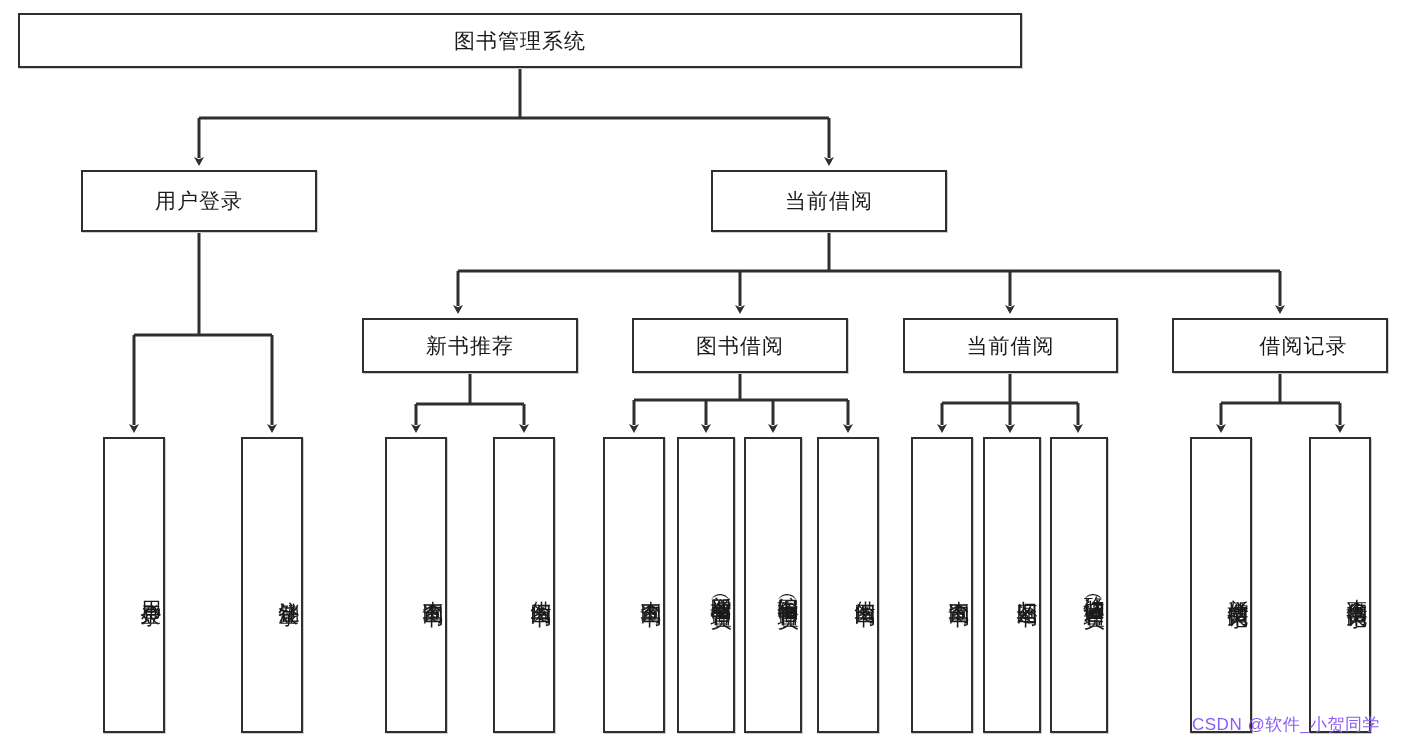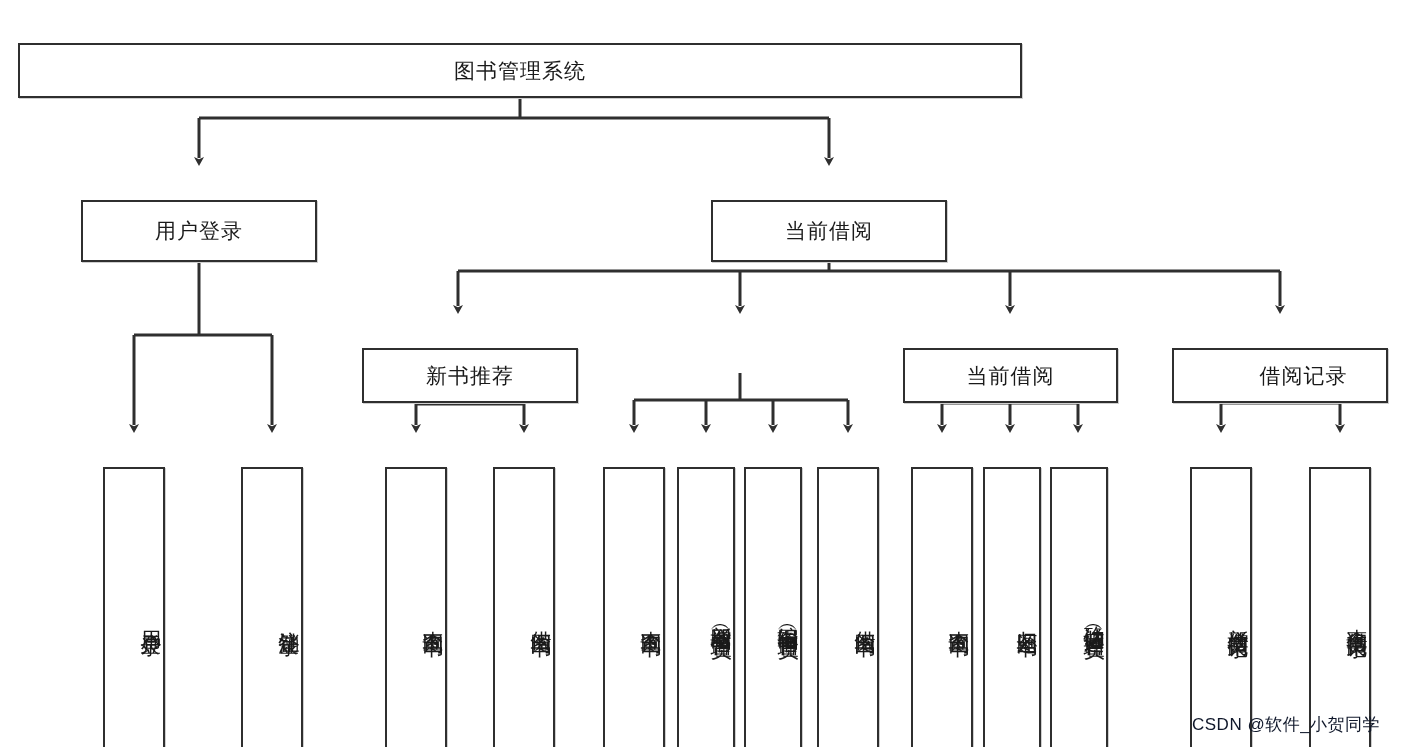--- a/index.html
+++ b/index.html
@@ -28,21 +28,20 @@
   .node {
     position: absolute;
     box-sizing: border-box;
     border: 2px solid #2f2f2f;
     background: #ffffff;
     display: flex;
     align-items: center;
     justify-content: center;
     color: #1a1a1a;
     box-shadow: 1px 1px 0 #cfcfcf;
-    margin-top: 30px;
   }
   .node.horiz {
     font-size: 21px;
     letter-spacing: 1px;
     line-height: 1.1;
   }
   .node.vert {
     writing-mode: vertical-rl;
     text-orientation: upright;
     font-size: 21px;
@@ -56,21 +55,21 @@
   .node.vert > span {
     writing-mode: vertical-rl;
     text-orientation: upright;
     display: block;
   }
   #watermark {
     position: absolute;
     left: 1192px;
     top: 713px;
     font-size: 17px;
-    color: #0f172a;
+    color: #8b5cf6;
     white-space: nowrap;
     letter-spacing: 0.5px;
   }
 </style>
 </head>
 <body>
 
 <div id="canvas">
 
   <svg id="connectors" viewBox="0 0 1405 747" xmlns="http://www.w3.org/2000/svg">
@@ -133,20 +132,23 @@
   <div class="node horiz" style="left:81px; top:170px; width:236px; height:62px;">
     <span>用户登录</span>
   </div>
   <div class="node horiz" style="left:711px; top:170px; width:236px; height:62px;">
     <span>当前借阅</span>
   </div>
 
   <div class="node horiz" style="left:362px; top:318px; width:216px; height:55px;">
     <span>新书推荐</span>
   </div>
+  <div class="node horiz" style="left:632px; top:318px; width:216px; height:55px;">
+    <span>图书借阅</span>
+  </div>
   <div class="node horiz" style="left:903px; top:318px; width:215px; height:55px;text-align:center;">
     <span>当前借阅</span>
   </div>
   <div class="node horiz" style="left:1172px; top:318px; width:216px; height:55px;padding-left:47px;">
     <span>借阅记录</span>
   </div>
 
   <div class="node vert" style="left:103px; top:437px; width:62px; height:296px;">
     <span>用户登录</span>
   </div>

